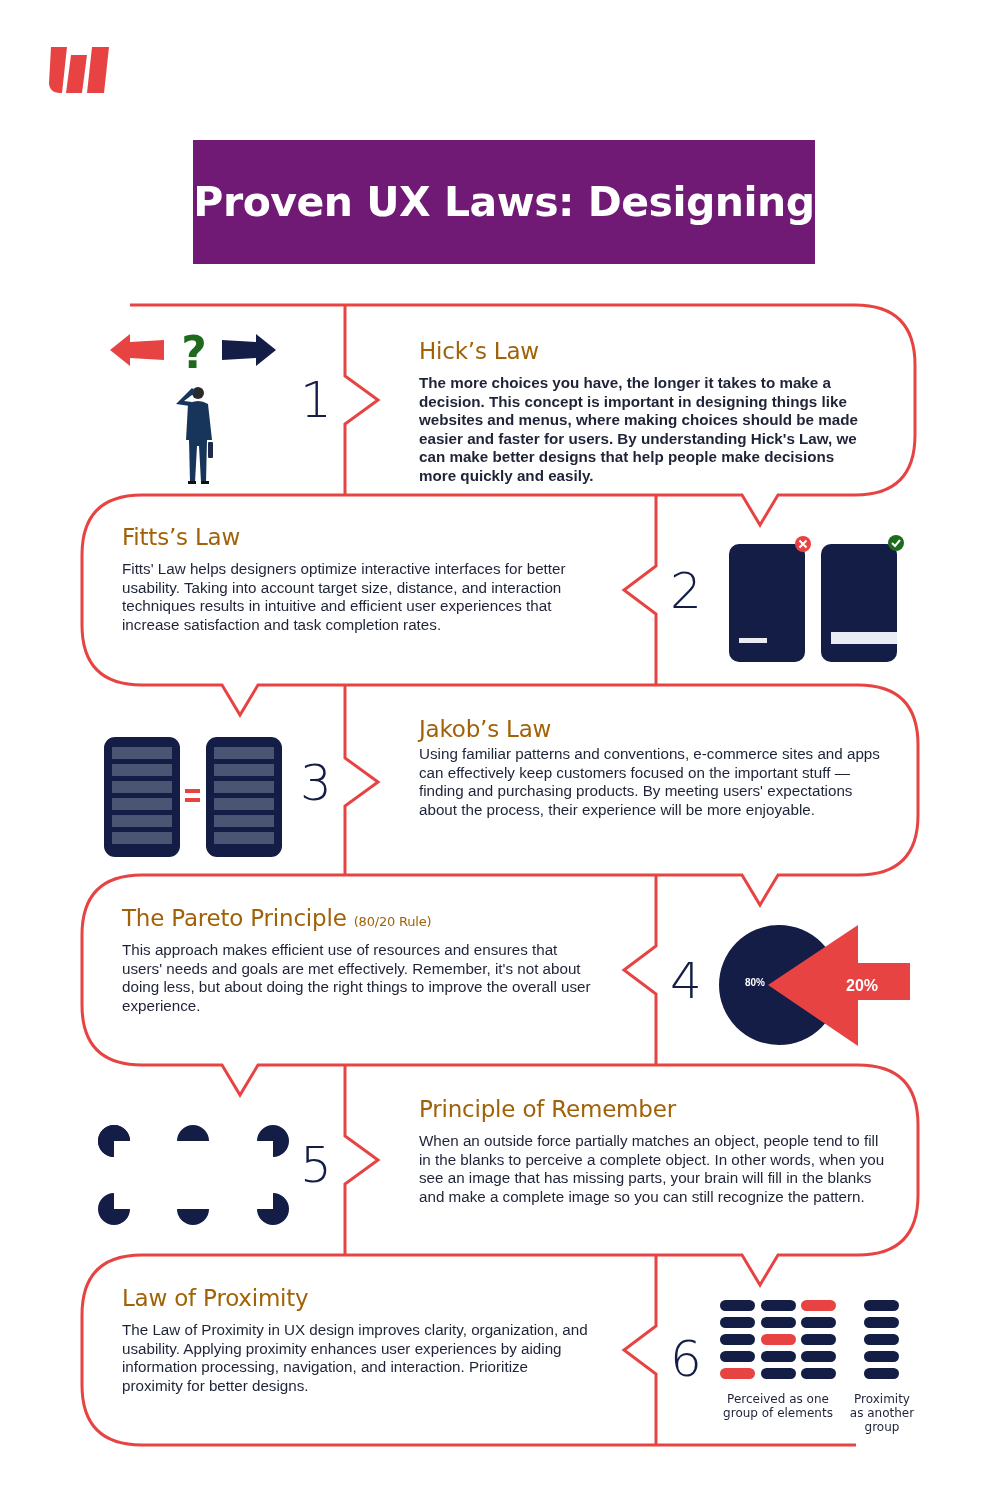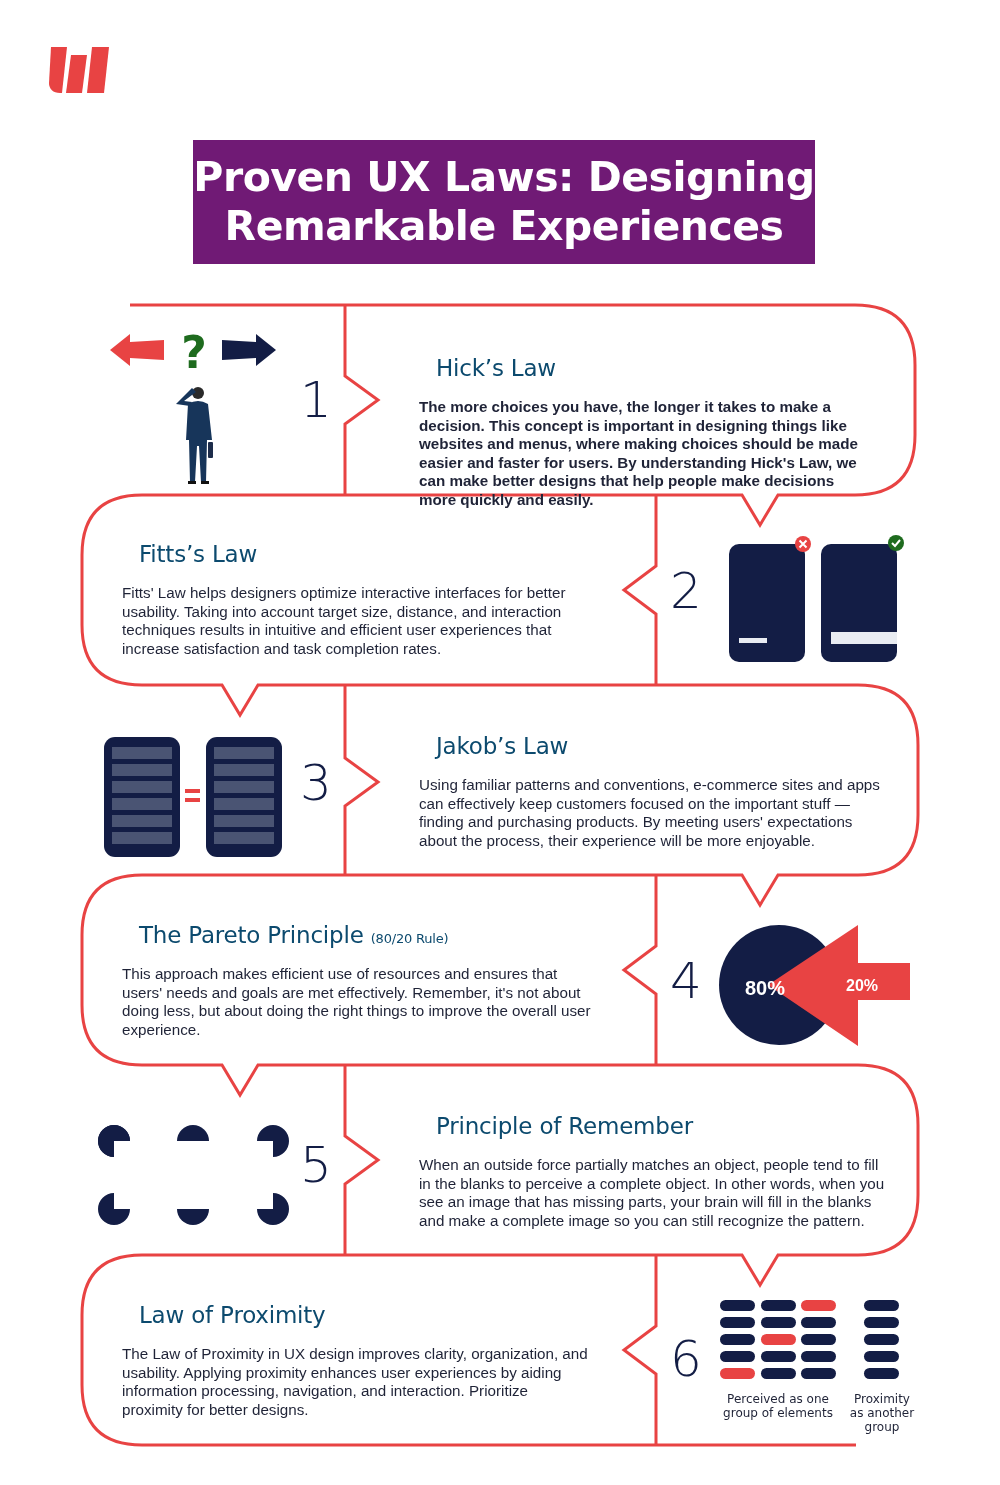--- a/index.html
+++ b/index.html
@@ -3,40 +3,39 @@
 <meta charset="utf-8">
 <style>
   html, body { margin:0; padding:0; background:#ffffff; }
   body { width:1000px; height:1485px; position:relative; overflow:hidden; font-family:"Liberation Sans", sans-serif; color:#131d45; }
   .abs { position:absolute; }
   .logo { left:48px; top:47px; width:62px; height:48px; }
   .title-box { left:193px; top:140px; width:622px; height:124px; background:#701a75; color:#fff; display:flex; align-items:center; justify-content:center; text-align:center; }
   .title-box h1 { margin:0; font-family:"DejaVu Sans", sans-serif; font-weight:bold; font-size:41px; line-height:49px; letter-spacing:-0.5px; }
   .outline { left:0; top:0; width:1000px; height:1485px; }
   .num { font-family:"DejaVu Sans", sans-serif; font-weight:200; font-size:50px; color:#131d45; line-height:1; }
-  .law-title { font-family:"DejaVu Sans", sans-serif; font-size:23px; font-weight:normal; color:#0c4a6e; margin:17px; letter-spacing:-0.2px; }
+  .law-title { font-family:"DejaVu Sans", sans-serif; font-size:23px; font-weight:normal; color:#a16207; margin:0; letter-spacing:-0.2px; }
   .law-title .sub { font-size:13px; }
   .law-body { font-family:"Liberation Sans", sans-serif; font-size:15.2px; line-height:18.6px; color:#1f2337; margin:0; }
   .block-r { left:419px; width:470px; }
   .block-l { width:470px; text-align:left; }
   .caption { font-family:"DejaVu Sans", sans-serif; font-size:12px; line-height:14px; color:#1f2337; text-align:center; }
 </style>
 </head>
 <body>
 
 <svg class="abs logo" viewBox="0 0 62 48">
   <path d="M3 0 H19 L14 46 H12 C5 46 1 42 1 36 Z" fill="#e84343"></path>
   <path d="M23 8 H39 L34 46 H18 Z" fill="#e84343"></path>
   <path d="M44 0 H61 L56 46 H39 Z" fill="#e84343"></path>
 </svg>
 
 <div class="abs title-box">
   <h1>
     <span>Proven UX Laws: Designing</span><br>
-    <span>Remarkable Experiences</span>
   </h1>
 </div>
 
 <svg class="abs outline" viewBox="0 0 1000 1485" fill="none" stroke="#e84343" stroke-width="3" stroke-linejoin="miter">
 
   <path d="M130 305 H855 Q915 305 915 365 V435 Q915 495 855 495 H778 L760 525 L742 495 H345"></path>
   <path d="M345 305 V376 L378 400 L345 424 V495"></path>
 
   <path d="M345 495 H142 Q82 495 82 555 V625 Q82 685 142 685 H222 L240 715 L258 685 H656"></path>
   <path d="M656 495 V566 L624 590 L656 614 V685"></path>
@@ -136,21 +135,21 @@
 <section>
   <div class="abs block-l" style="left:122px;top:905px;">
     <h2 class="law-title"><span>The Pareto Principle</span> <span class="sub">(80/20 Rule)</span></h2>
     <p class="law-body" style="margin-top:10px;">This approach makes efficient use of resources and ensures that users' needs and goals are met effectively. Remember, it's not about doing less, but about doing the right things to improve the overall user experience.</p>
   </div>
   <div class="abs num" style="left:670px;top:956px;">4</div>
   <svg class="abs" style="left:718px;top:925px;width:195px;height:122px;" viewBox="0 0 195 122">
     <circle cx="61" cy="60" r="60" fill="#131d45"></circle>
     <path d="M50 60 L140 0 V38 H192 V75 H140 V121 Z" fill="#e84343"></path>
   </svg>
-  <div class="abs" style="left:745px;top:977px;font-family:'Liberation Sans',sans-serif;font-weight:bold;font-size:20px;color:#fff;">80%</div>
+  <div class="abs" style="left:745px;top:977px;font-family:'Liberation Sans',sans-serif;font-weight:bold;font-size:10px;color:#fff;">80%</div>
   <div class="abs" style="left:846px;top:977px;font-family:'Liberation Sans',sans-serif;font-weight:bold;font-size:16px;color:#fff;">20%</div>
 </section>
 
 <section>
   <svg class="abs" style="left:97px;top:1124px;width:195px;height:102px;" viewBox="0 0 195 102">
     <g fill="#131d45">
 
       <path d="M17 17 H33 A16 16 0 1 0 17 33 Z" transform="translate(0,0)"></path>
       <path d="M17 1 A16 16 0 0 0 1 17 A16 16 0 0 0 17 33 V17 H33 A16 16 0 0 0 17 1 Z"></path>
 

